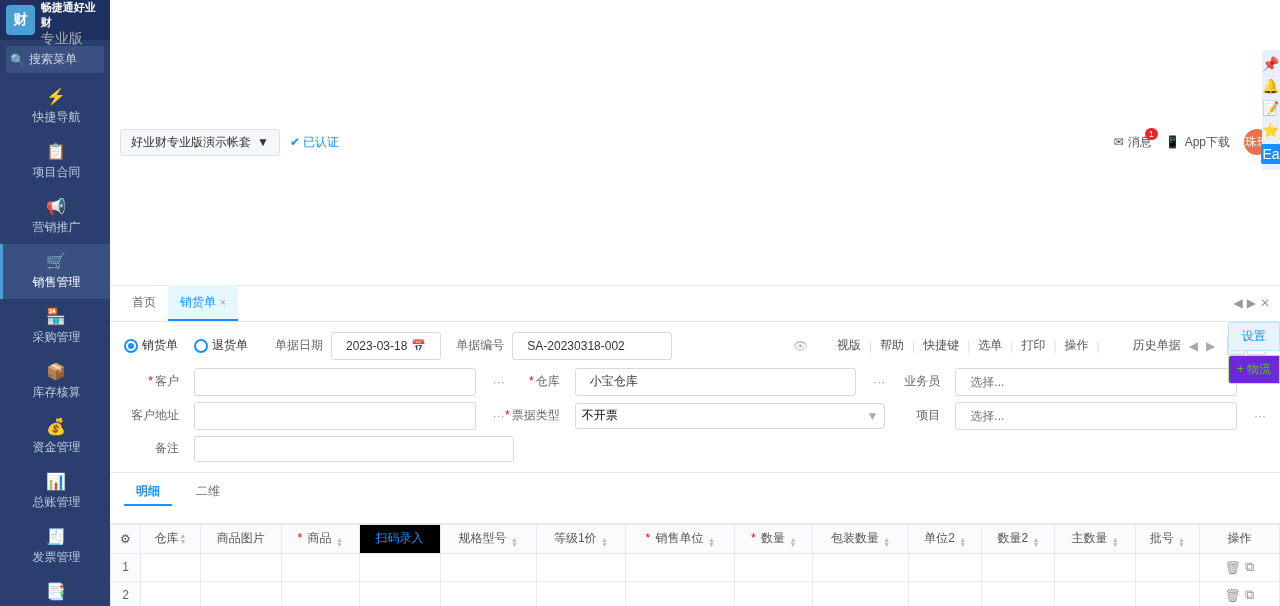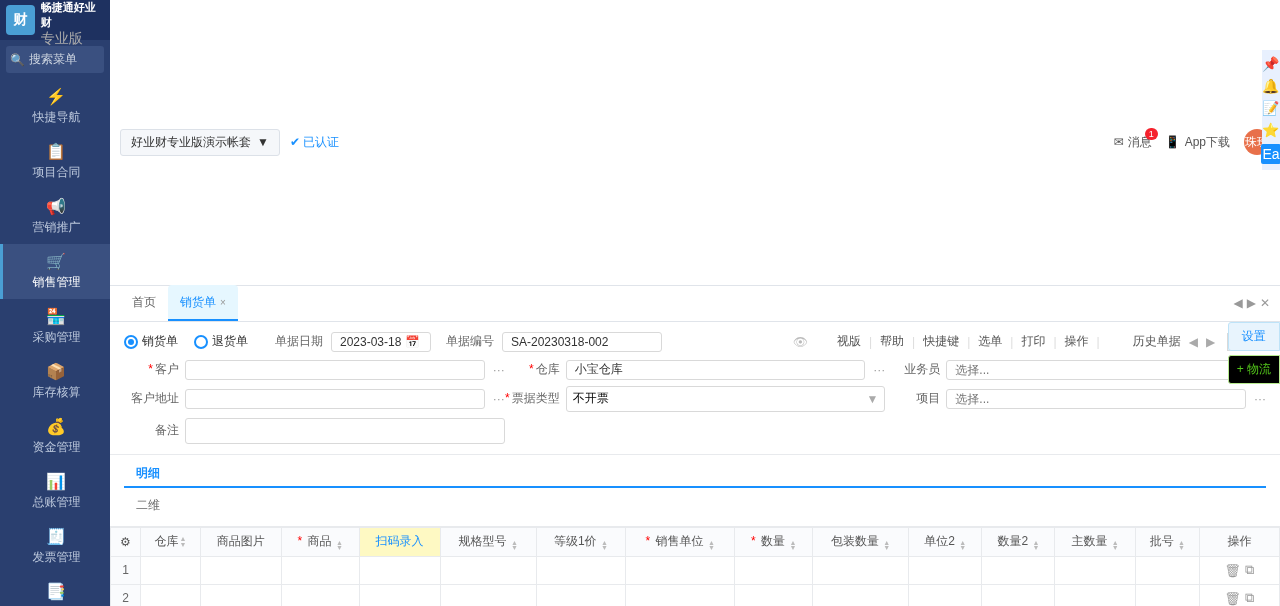--- a/index.html
+++ b/index.html
@@ -39,41 +39,41 @@
     
     .form-header { display: flex; align-items: center; gap: 20px; padding-bottom: 8px; }
     .radio-group { display: flex; gap: 16px; align-items: center; }
     .radio-item { display: flex; align-items: center; gap: 4px; cursor: pointer; font-size: 12px; color: #333; }
     .radio-dot { width: 14px; height: 14px; border-radius: 50%; border: 2px solid #1890ff; display: flex; align-items: center; justify-content: center; }
     .radio-dot.checked::after { content: ''; width: 6px; height: 6px; background: #1890ff; border-radius: 50%; display: block; }
     .doc-info { display: flex; align-items: center; gap: 8px; font-size: 12px; color: #333; }
     .doc-info label { color: #666; }
     .doc-actions { margin-left: auto; display: flex; align-items: center; gap: 8px; font-size: 12px; color: #555; }
     .doc-action-sep { color: #ddd; }
-    .form-row { display: flex; align-items: center; gap: 6px; }
+    .form-row { display: flex; align-items: center; gap: 15px; }
     .field-label { color: #666; min-width: 55px; text-align: right; white-space: nowrap; font-size: 12px; }
     .field-label.required::before { content: '*'; color: red; margin-right: 2px; }
-    .field-input { flex: 1; border: 1px solid #d9d9d9; border-radius: 3px; padding: 3px 8px; font-size: 12px; color: #333; background: #fff; height: 20px; }
+    .field-input { flex: 1; border: 1px solid #d9d9d9; border-radius: 3px; padding: 3px 14px; font-size: 12px; color: #333; background: #fff; height: 28px; }
     .field-dots { color: #999; cursor: pointer; margin-left: 2px; }
     .field-dropdown { display: flex; align-items: center; border: 1px solid #d9d9d9; border-radius: 3px; padding: 3px 6px; background: #fff; height: 26px; flex: 1; }
     .form-note { margin-top: 6px; }
     .note-input { border: 1px solid #d9d9d9; border-radius: 3px; padding: 3px 6px; width: 320px; height: 26px; font-size: 12px; }
     .side-btn { background: #e8f4fd; border: 1px solid #bee3f8; border-radius: 3px 0 0 3px; padding: 4px 6px; font-size: 11px; color: #1890ff; cursor: pointer; white-space: nowrap; }
 
     
-    .detail-tabs { display: flex; gap: 5px; padding: 6px 14px 6px; background: #fff; border-bottom: 1px solid #e8eaed; flex-direction: column; }
+    .detail-tabs { display: flex; gap: 12px; padding: 6px 14px 17px; background: #fff; border-bottom: 1px solid #e8eaed; }
     .detail-tab { padding: 4px 12px; font-size: 12px; color: #666; cursor: pointer; border-bottom: 2px solid transparent; }
     .detail-tab.active { color: #1890ff; border-bottom: 2px solid #1890ff; font-weight: bold; }
 
     
     .table-container { padding: 0 0; background: #fff; }
     .data-table { width: 100%; border-collapse: collapse; font-size: 12px; }
     .data-table th { background: #fafbfd; border: 1px solid #e8eaed; padding: 5px 6px; color: #555; font-weight: normal; white-space: nowrap; position: relative; }
     .data-table th.required::before { content: '*'; color: red; margin-right: 2px; }
-    .data-table th.highlight { background: #fef9c3; color: #1890ff; }
+    .data-table th.highlight { background: #000000; color: #1890ff; }
     .data-table td { border: 1px solid #e8eaed; padding: 4px 6px; height: 28px; }
     .data-table td:first-child { background: #fafbfd; color: #666; text-align: center; width: 30px; }
     .row-actions { display: flex; gap: 4px; justify-content: center; }
     .row-act-btn { background: none; border: none; cursor: pointer; color: #999; font-size: 13px; }
 
     .col-sort { display: inline-flex; align-items: center; }
     .arrow-pair { display: inline-flex; flex-direction: column; line-height: 0.8; margin-left: 1px; }
     .arrow-pair span { font-size: 7px; color: #bbb; }
 
     .th-drag { cursor: col-resize; }
@@ -272,21 +272,21 @@
         </div>
       </div>
 
       <div class="form-row form-note">
         <label class="field-label">备注</label>
         <input class="note-input" style="">
       </div>
 
       <div style="position:absolute;right:0;top:0;display:flex;flex-direction:column;gap:4px;">
         <button class="side-btn" style="background:#e8f4fd;border:1px solid #bee3f8;border-radius:3px 0 0 3px;padding:5px 8px;color:#1890ff;cursor:pointer;font-size:12px;">设置</button>
-        <button class="side-btn" style="background:#000000;border:1px solid #b7eb8f;border-radius:3px 0 0 3px;padding:5px 8px;color:#52c41a;cursor:pointer;font-size:12px;">+ 物流</button>
+        <button class="side-btn" style="background:#6d28d9;border:1px solid #b7eb8f;border-radius:3px 0 0 3px;padding:5px 8px;color:#52c41a;cursor:pointer;font-size:12px;">+ 物流</button>
       </div>
     </div>
 
     <div class="detail-tabs">
       <div class="detail-tab active">明细</div>
       <div class="detail-tab">二维</div>
     </div>
 
     <div class="table-container">
       <table class="data-table">

